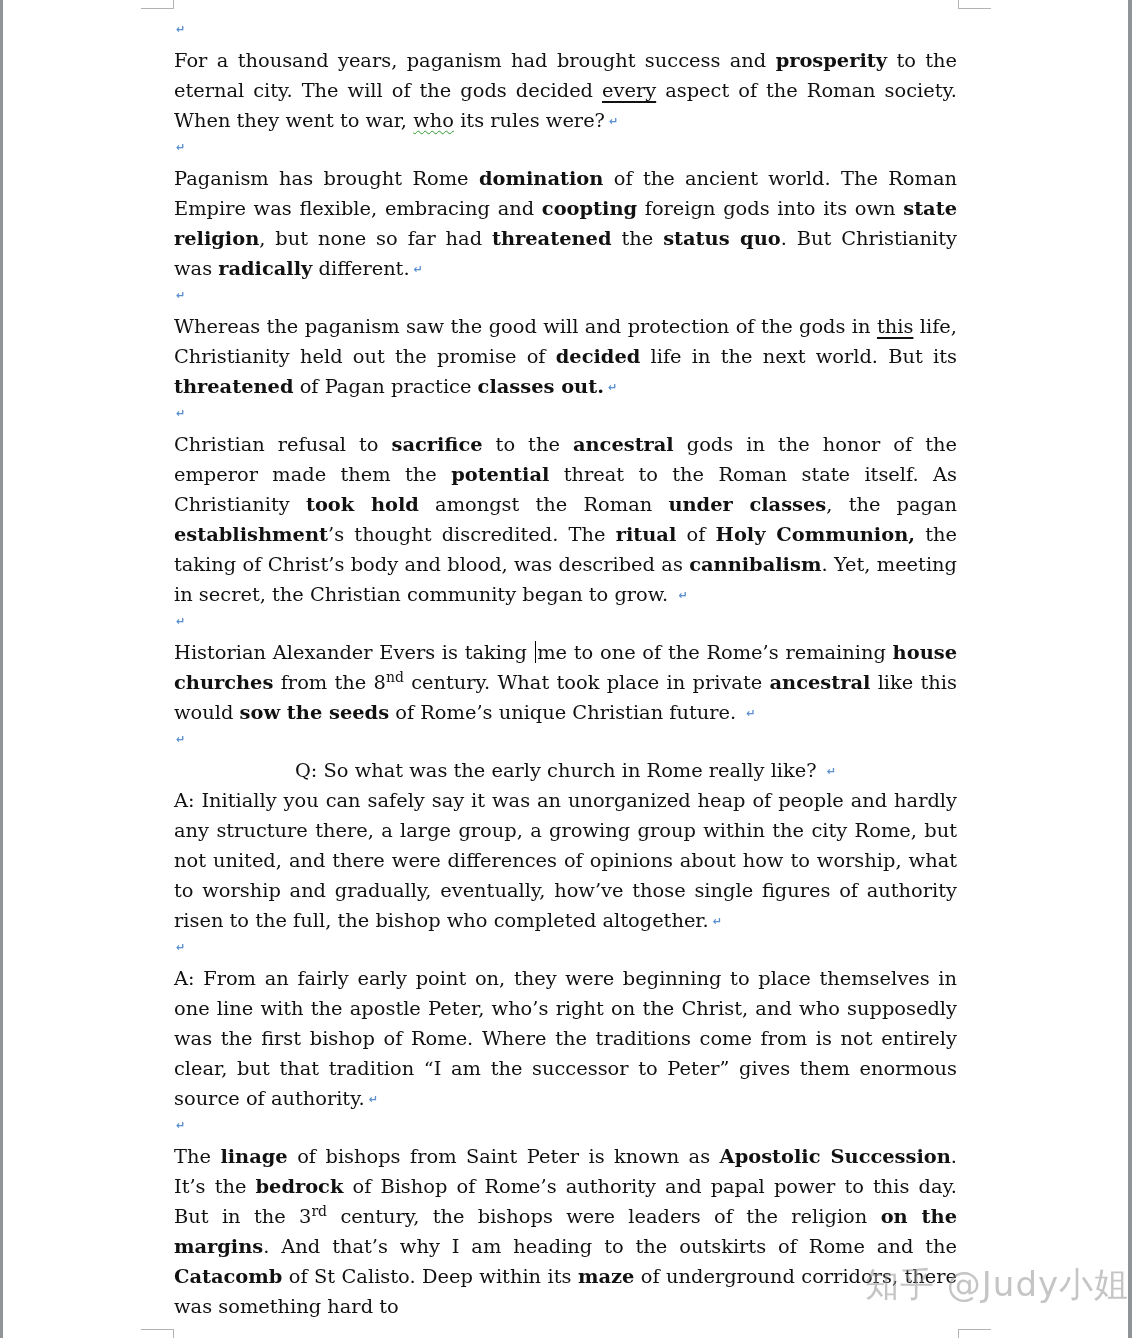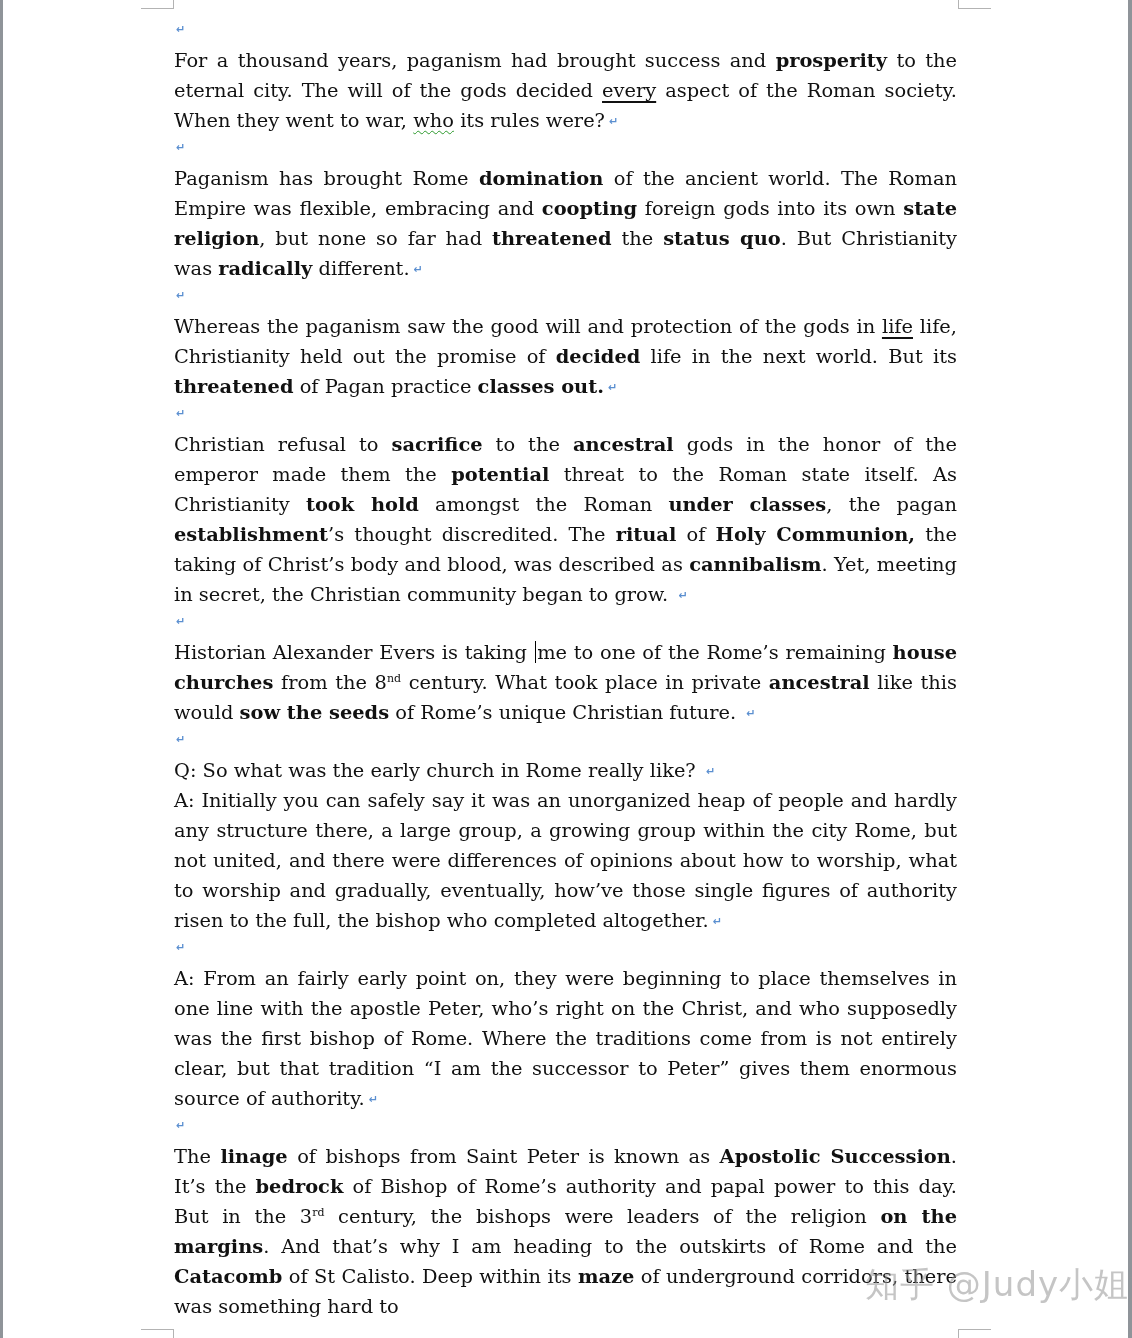--- a/index.html
+++ b/index.html
@@ -65,26 +65,26 @@
     .spacer .pmark {
       position: absolute; left: 2px; top: 6px; margin-left: 0;
     }
     b { font-weight: bold; }
     .u { text-decoration: underline; text-underline-offset: 4px; text-decoration-thickness: 2px; }
     .squiggle {
       text-decoration: underline wavy #2e9a2e;
       text-decoration-thickness: 1px;
       text-underline-offset: 3px;
     }
-    sup { font-size: 11px; line-height: 0; vertical-align: 7px; }
+    sup { font-size: 14px; line-height: 0; vertical-align: 7px; }
     .caret {
       display: inline-block; width: 1.5px; height: 22px; background: #000;
       vertical-align: -4px; margin: 0 1px;
     }
-    .qa { text-align: left; }
+    .qa { text-align: center; }
     .watermark {
       position: absolute;
       left: 818px;
       top: 1262px;
       font-family: "DejaVu Sans", sans-serif;
       font-size: 34px;
       color: rgba(150,150,150,0.55);
       letter-spacing: 1px;
       pointer-events: none;
       white-space: nowrap;
@@ -107,21 +107,21 @@
       <span class="pmark">↵</span>
     </div>
     <p class="para"><span>For a thousand years, paganism had brought success and </span><b>prosperity</b><span> to the eternal city. The will of the gods decided </span><span class="u">every</span><span> aspect of the Roman society. When they went to war, </span><span class="squiggle">who</span><span> its rules were?</span><span class="pmark">↵</span></p>
     <div class="spacer">
       <span class="pmark">↵</span>
     </div>
     <p class="para"><span>Paganism has brought Rome </span><b>domination</b><span> of the ancient world. The Roman Empire was flexible, embracing and </span><b>coopting</b><span> foreign gods into its own </span><b>state religion</b><span>, but none so far had </span><b>threatened</b><span> the </span><b>status quo</b><span>. But Christianity was </span><b>radically</b><span> different.</span><span class="pmark">↵</span></p>
     <div class="spacer">
       <span class="pmark">↵</span>
     </div>
-    <p class="para"><span>Whereas the paganism saw the good will and protection of the gods in </span><span class="u">life</span><span> life, Christianity held out the promise of </span><b>decided</b><span> life in the next world. But its </span><b>threatened</b><span> of Pagan practice </span><b>classes out.</b><span class="pmark">↵</span></p>
+    <p class="para"><span>Whereas the paganism saw the good will and protection of the gods in </span><span class="u">this</span><span> life, Christianity held out the promise of </span><b>decided</b><span> life in the next world. But its </span><b>threatened</b><span> of Pagan practice </span><b>classes out.</b><span class="pmark">↵</span></p>
     <div class="spacer">
       <span class="pmark">↵</span>
     </div>
     <p class="para"><span>Christian refusal to </span><b>sacrifice</b><span> to the </span><b>ancestral</b><span> gods in the honor of the emperor made them the </span><b>potential</b><span> threat to the Roman state itself. As Christianity </span><b>took hold</b><span> amongst the Roman </span><b>under classes</b><span>, the pagan </span><b>establishment</b><span>’s thought discredited. The </span><b>ritual</b><span> of </span><b>Holy Communion,</b><span> the taking of Christ’s body and blood, was described as </span><b>cannibalism</b><span>. Yet, meeting in secret, the Christian community began to grow. </span><span class="pmark">↵</span></p>
     <div class="spacer">
       <span class="pmark">↵</span>
     </div>
     <p class="para"><span>Historian Alexander Evers is taking </span><span class="caret"></span><span>me to one of the Rome’s remaining </span><b>house churches</b><span> from the 8</span><sup>nd</sup><span> century. What took place in private </span><b>ancestral</b><span> like this would </span><b>sow the seeds</b><span> of Rome’s unique Christian future. </span><span class="pmark">↵</span></p>
     <div class="spacer">
       <span class="pmark">↵</span>

